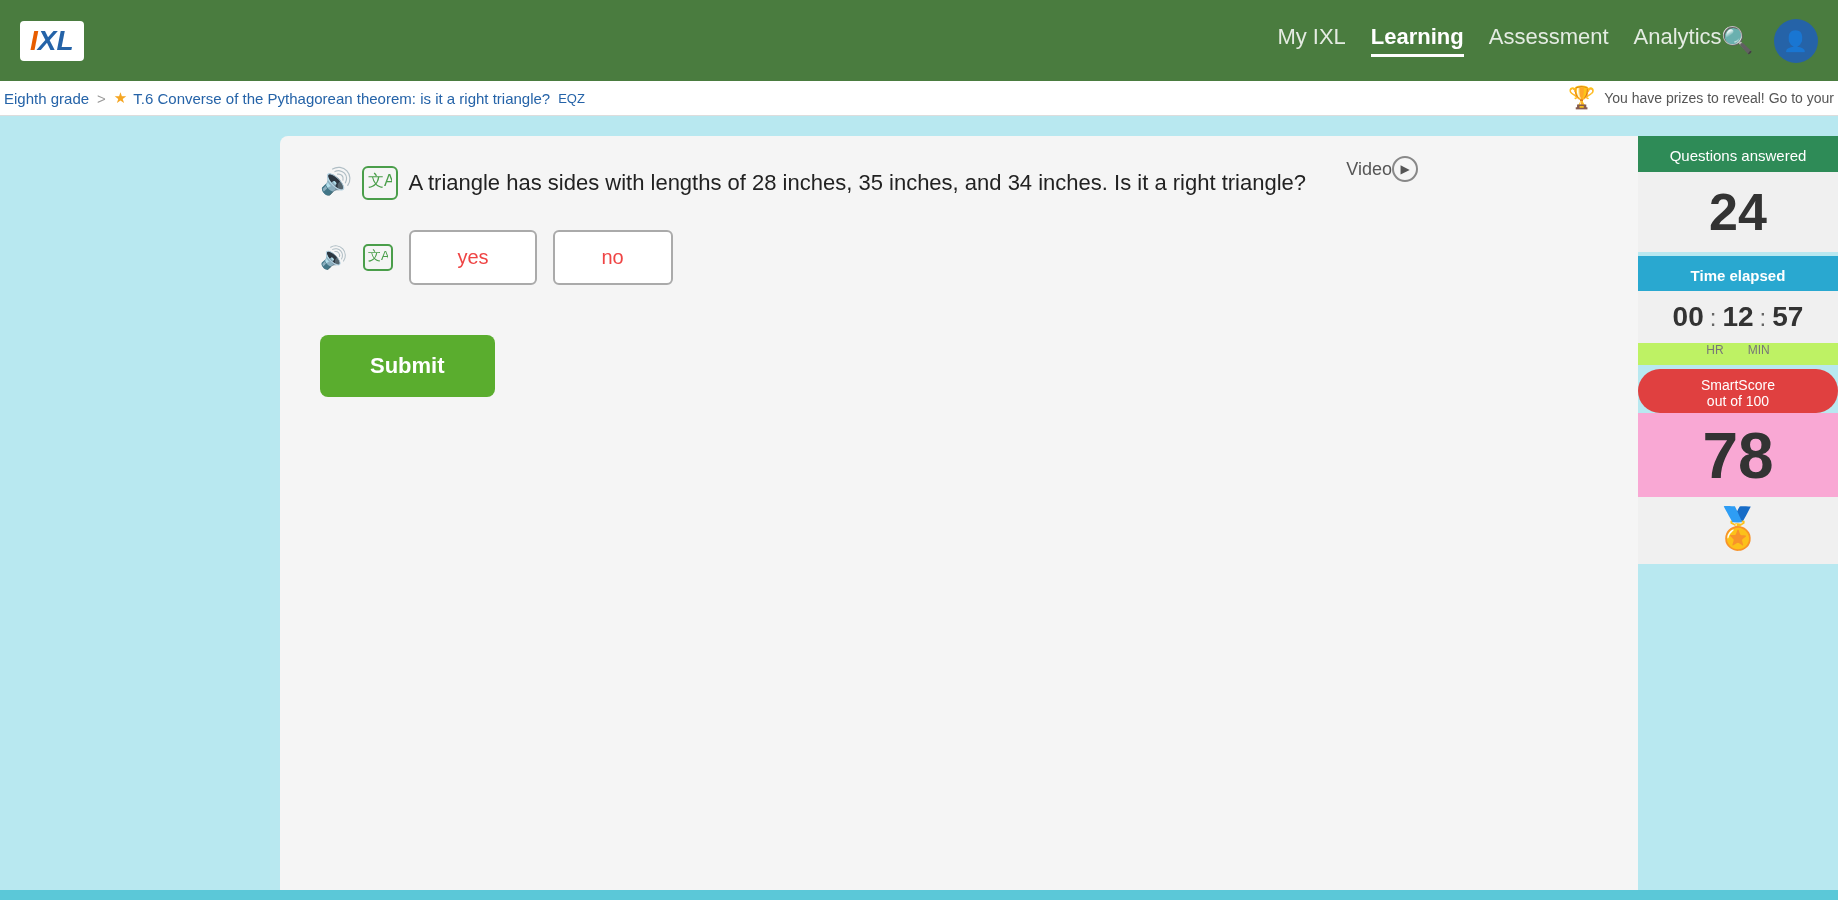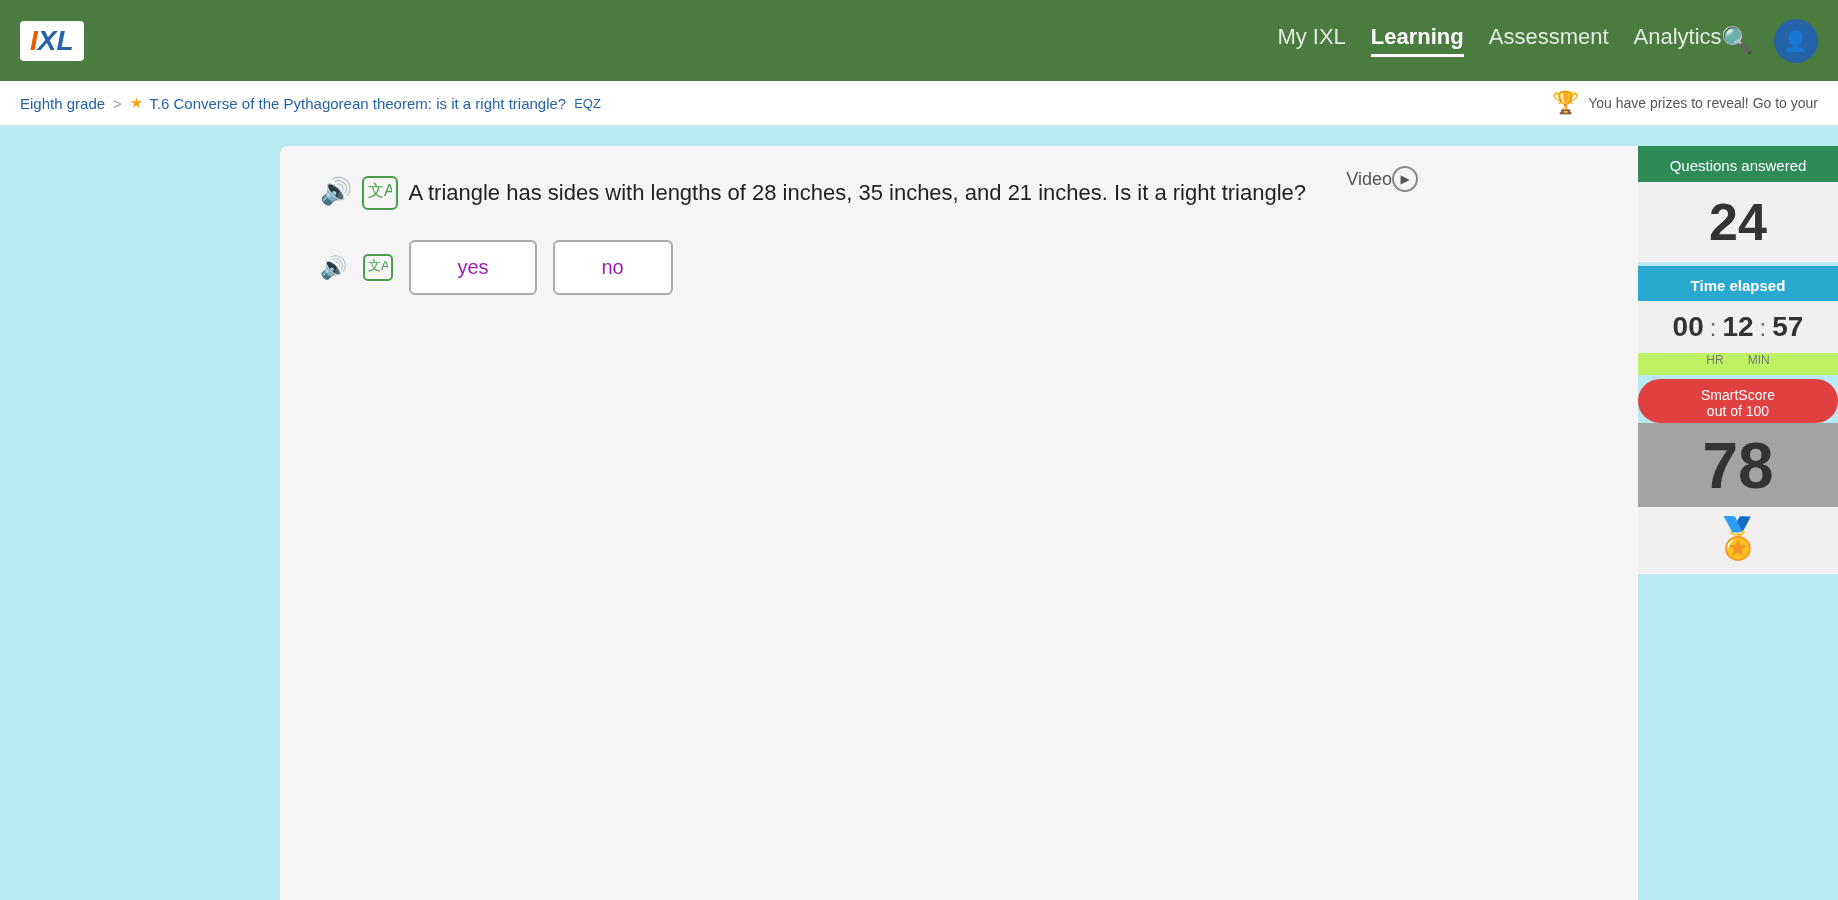--- a/index.html
+++ b/index.html
@@ -60,25 +60,25 @@
       border-radius: 50%;
       background: #2563a8;
       display: flex; align-items: center; justify-content: center;
       color: white; font-size: 20px;
       cursor: pointer;
     }
 
     
     .breadcrumb-bar {
       width: 100%;
-      height: 45px;
+      height: 35px;
       background: white;
       display: flex;
       align-items: center;
-      padding: 0 20px;
+      padding: 0 4px;
       font-size: 15px;
       color: #333;
       border-bottom: 1px solid #ddd;
     }
     .breadcrumb-bar a { color: #2563a8; text-decoration: none; cursor: pointer; }
     .breadcrumb-sep { margin: 0 8px; color: #999; }
     .breadcrumb-star { color: #f5a623; margin-right: 6px; }
     .breadcrumb-code { color: #2563a8; font-size: 13px; margin-left: 8px; }
     .prize-notice {
       margin-left: auto;
@@ -167,21 +167,21 @@
       padding: 1px 3px;
     }
     .answer-btn {
       min-width: 120px;
       padding: 14px 46px;
       font-size: 20px;
       border: 2px solid #aaa;
       border-radius: 6px;
       background: white;
       cursor: pointer;
-      color: #a21caf;
+      color: #ef4444;
       text-align: center;
     }
 
     .submit-btn {
       margin-top: 50px;
       background: #5aad2e;
       color: white;
       border: none;
       border-radius: 8px;
       padding: 18px 50px;
@@ -280,21 +280,21 @@
       text-align: center;
       padding: 8px 12px 4px 12px;
       font-size: 14px;
       margin-top: 4px;
       border-radius: 22px;
     }
     .smartscore-num {
       font-size: 64px;
       font-weight: bold;
       color: #333;
-      background: #a3a3a3;
+      background: #f9a8d4;
       text-align: center;
       padding: 6px 0 4px 0;
     }
     .badge-area {
       background: #f0f0f0;
       display: flex;
       justify-content: center;
       padding: 8px 0 12px 0;
     }
     .badge-icon { font-size: 40px; }
@@ -342,34 +342,35 @@
       <div class="video-circle">▶</div>
     </button>
 
     <div class="question-header">
       <button class="sound-btn">🔊</button>
       <button class="translate-btn">
         <svg width="24" height="20" viewBox="0 0 24 20" fill="none" xmlns="http://www.w3.org/2000/svg">
           <text x="0" y="16" font-size="16" fill="#4a9e4a">文A</text>
         </svg>
       </button>
-      <span class="question-text">A triangle has sides with lengths of 28 inches, 35 inches, and 21 inches. Is it a right triangle?</span>
+      <span class="question-text">A triangle has sides with lengths of 28 inches, 35 inches, and 34 inches. Is it a right triangle?</span>
     </div>
 
     <div class="answer-row">
       <button class="answer-sound-btn">🔊</button>
       <button class="answer-translate-btn">
         <svg width="20" height="16" viewBox="0 0 20 16" fill="none">
           <text x="0" y="13" font-size="13" fill="#4a9e4a">文A</text>
         </svg>
       </button>
       <button class="answer-btn">yes</button>
       <button class="answer-btn">no</button>
     </div>
 
+    <button class="submit-btn">Submit</button>
   </div>
 
   <div class="right-sidebar">
     <div class="questions-answered-box">Questions
 answered</div>
     <div class="questions-answered-num">24</div>
 
     <div class="time-elapsed-box">Time
 elapsed</div>
     <div class="time-display">

